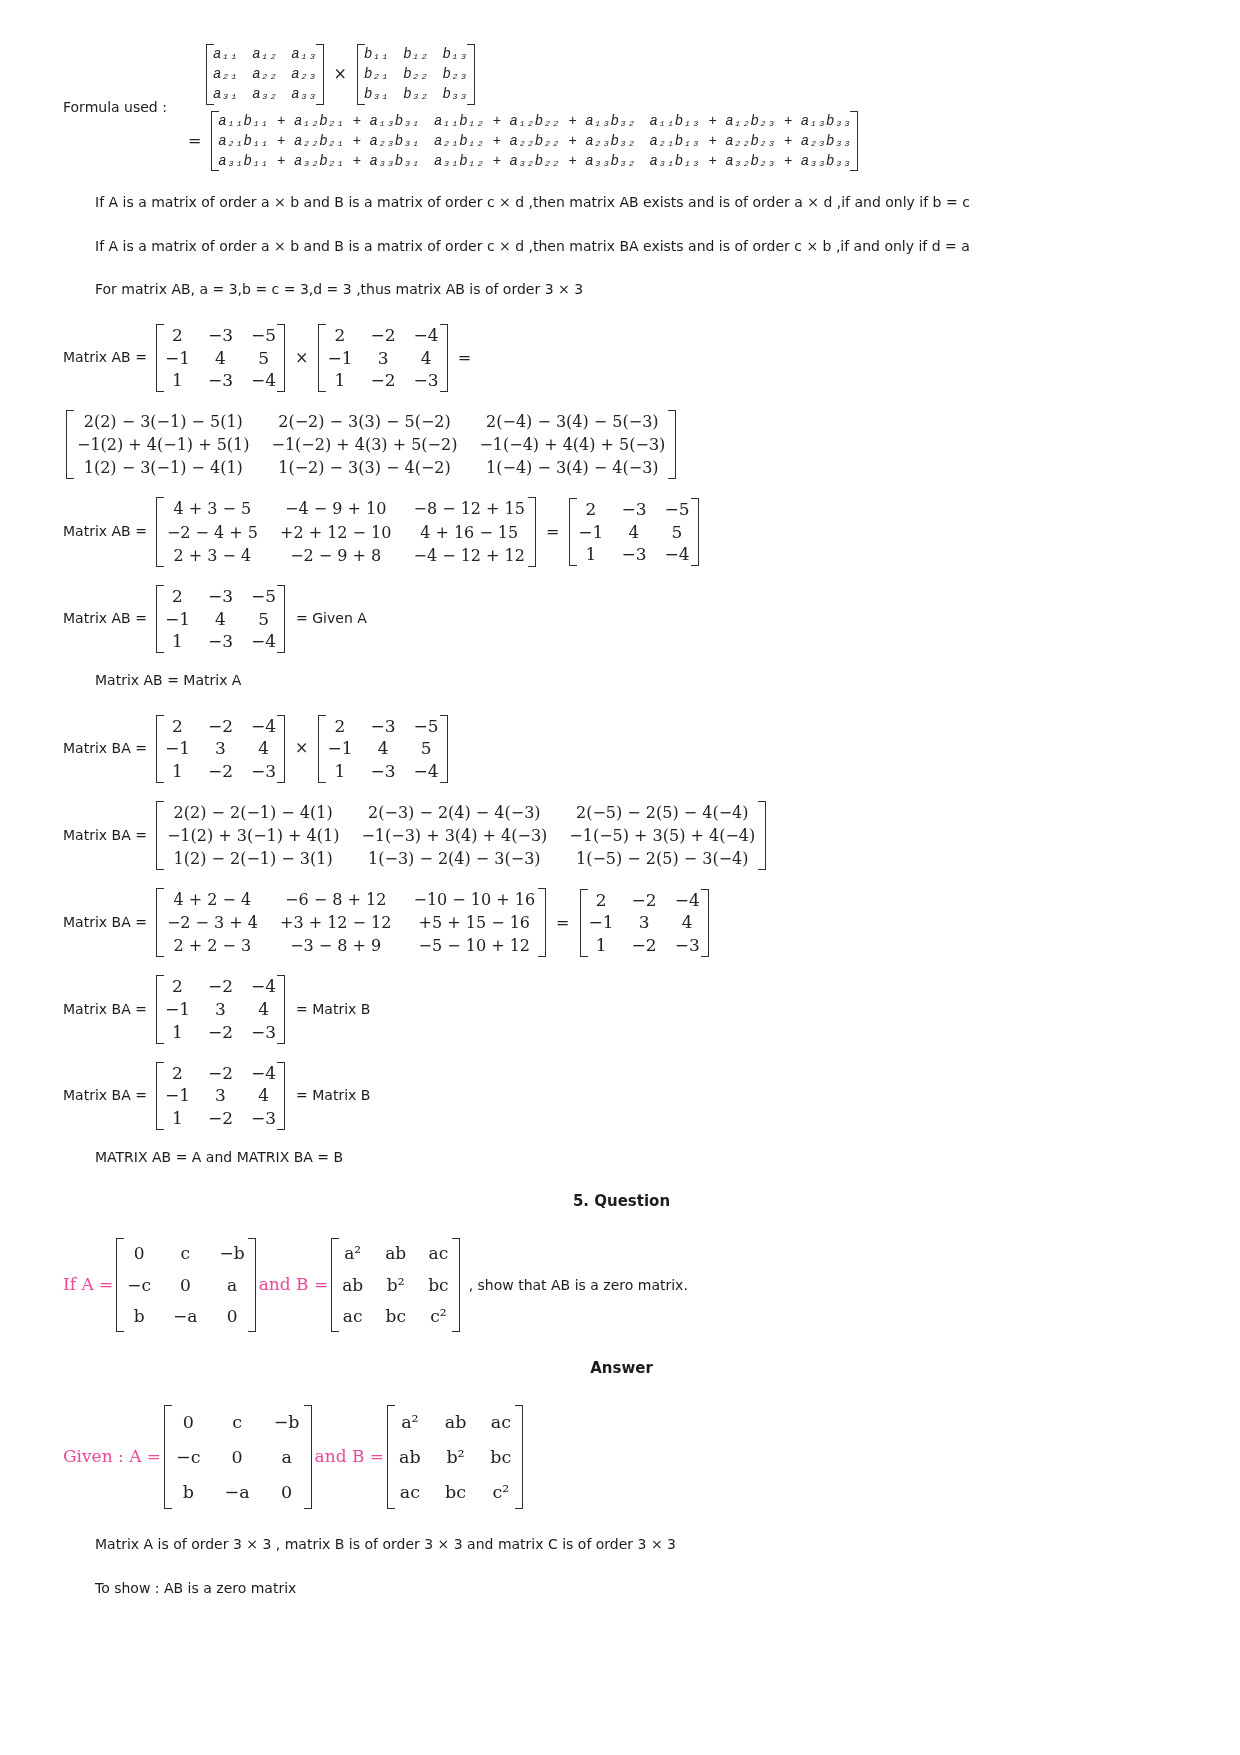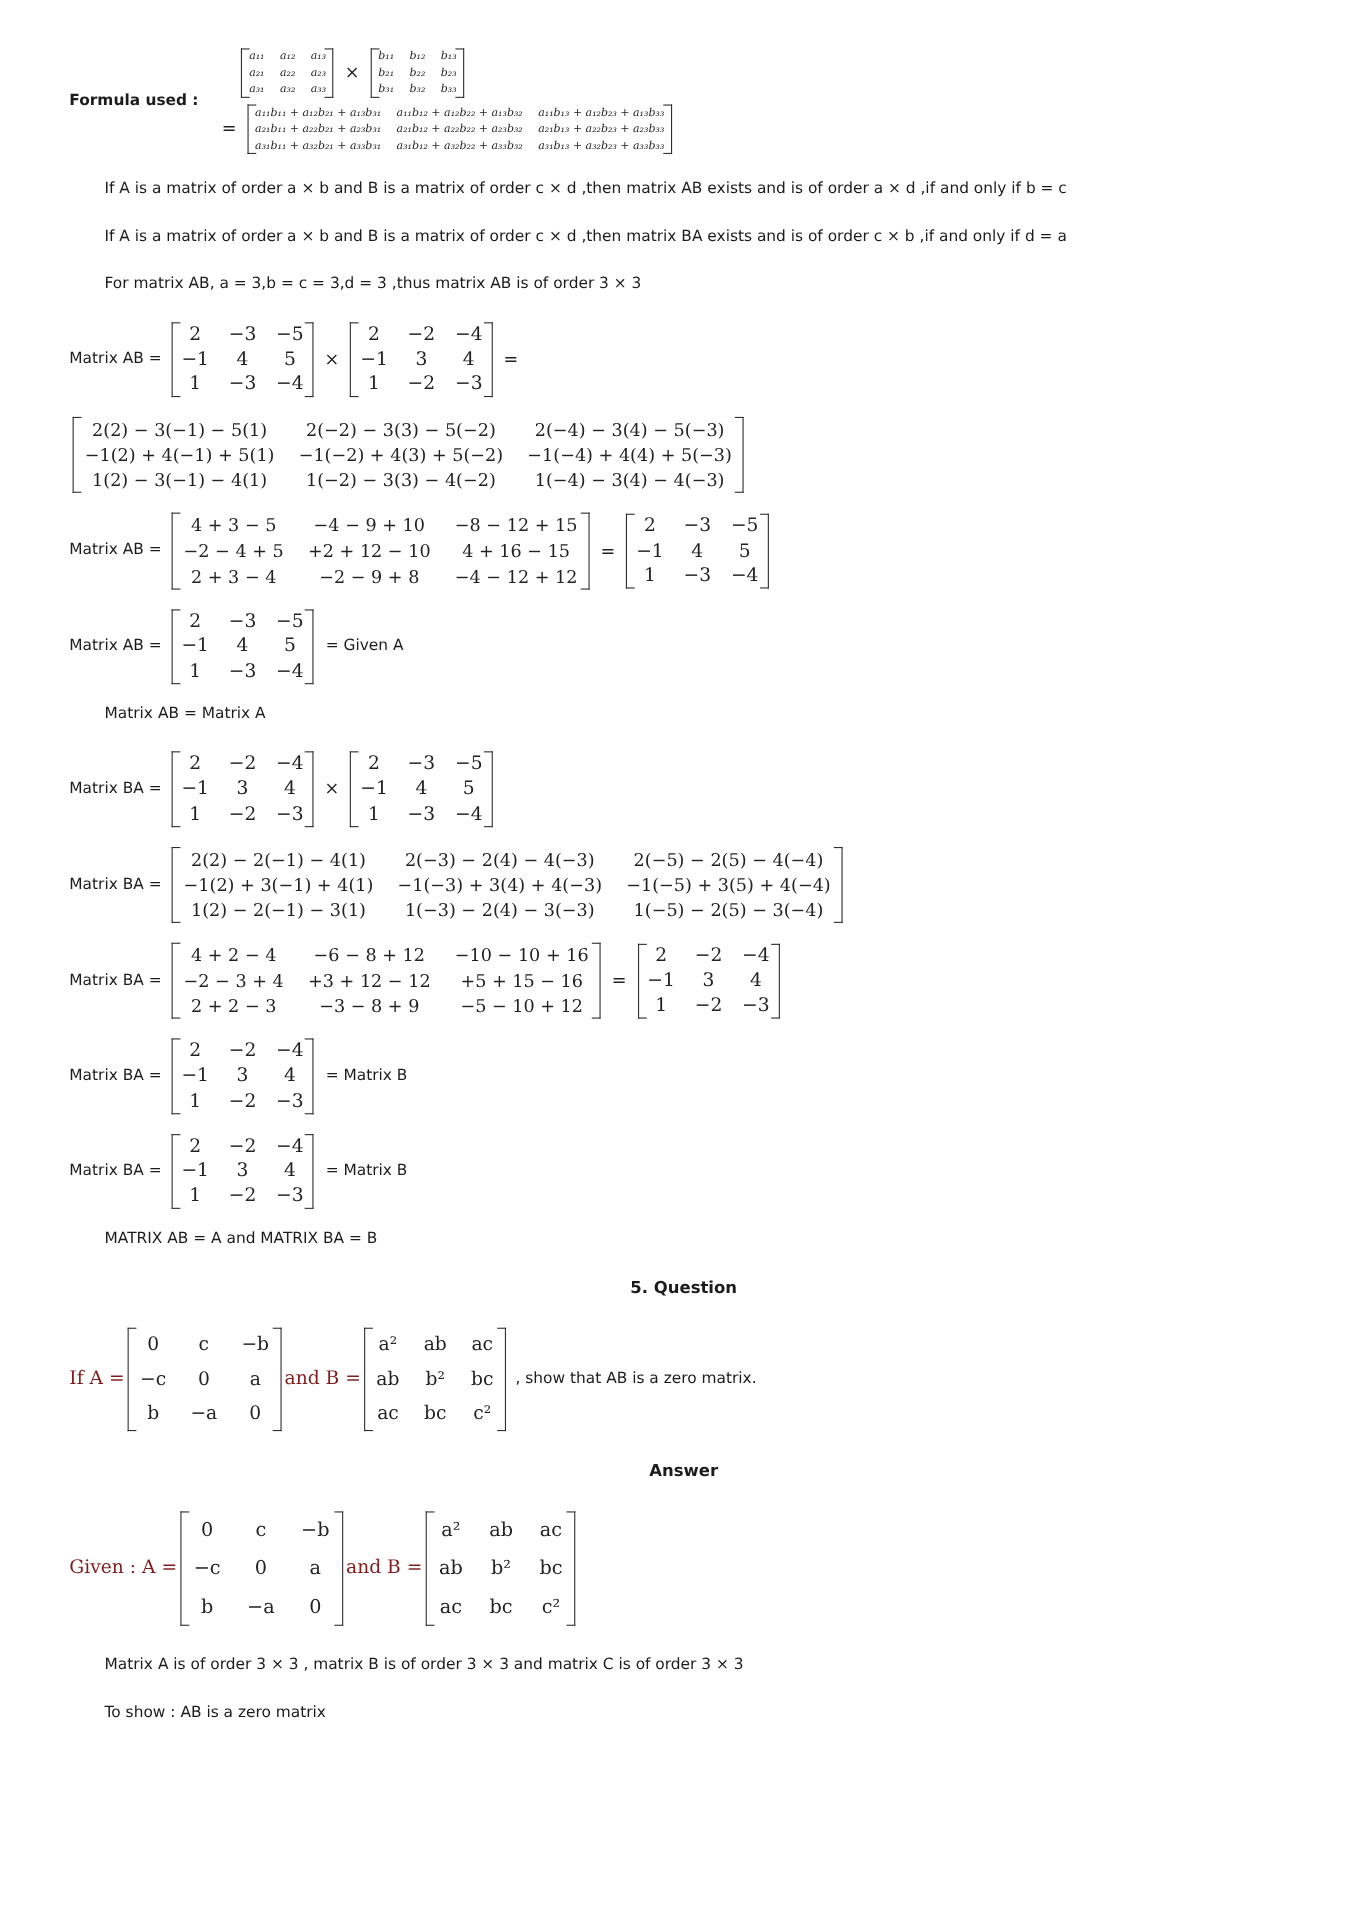--- a/index.html
+++ b/index.html
@@ -22,35 +22,35 @@
     border-top:1.6px solid #2e2e2e; border-bottom:1.6px solid #2e2e2e;
   }
   .matrix::before { left:0; border-left:1.6px solid #2e2e2e; }
   .matrix::after  { right:0; border-right:1.6px solid #2e2e2e; }
   .mrow  { display:table-row; }
   .mcell { display:table-cell; text-align:center; white-space:nowrap;
            font-family:"DejaVu Serif","Liberation Serif",serif; color:#222; }
 
   .num  .mcell { font-size:17px; padding:1px 9px;  line-height:1.22; }
   .expr .mcell { font-size:16px; padding:1px 11px; line-height:1.32; }
-  .small .mcell{ font-size:10px; font-style:italic; padding:1px 7px; line-height:1.3; }
+  .small .mcell{ font-size:14px; font-style:italic; padding:1px 7px; line-height:1.3;font-family:Liberation Mono, monospace; }
   .qmat .mcell { font-size:17px;  padding:5px 11px; line-height:1.25; }
   .amat .mcell { font-size:17.5px; padding:6px 12px; line-height:1.3; }
 
   .mline { display:flex; align-items:center; margin-bottom:18px; }
   .mlabel { white-space:nowrap; margin-right:6px; }
   .op { font-family:"DejaVu Serif","Liberation Serif",serif; font-size:16px; margin:0 7px; color:#222; }
   .tail { margin-left:8px; white-space:nowrap; }
 
   .formula-row { display:flex; align-items:center; margin-bottom:22px; }
-  .formula-label { white-space:nowrap; margin-right:14px;font-weight:bold; }
+  .formula-label { white-space:nowrap; margin-right:14px; }
   .fl1 { display:flex; align-items:center; margin-left:22px; margin-bottom:6px; }
   .fl2 { display:flex; align-items:center; }
 
-  .serif-txt { font-family:"DejaVu Serif","Liberation Serif",serif; font-size:17px; white-space:nowrap; color:#7f1d1d; }
+  .serif-txt { font-family:"DejaVu Serif","Liberation Serif",serif; font-size:17px; white-space:nowrap; color:#ec4899; }
   .qline { display:flex; align-items:center; margin-bottom:26px; }
   .sans-tail { margin-left:6px; }
 </style>
 </head>
 <body>
 
 <div class="page">
 
   <div class="formula-row">
     <span class="formula-label">Formula used :</span>

